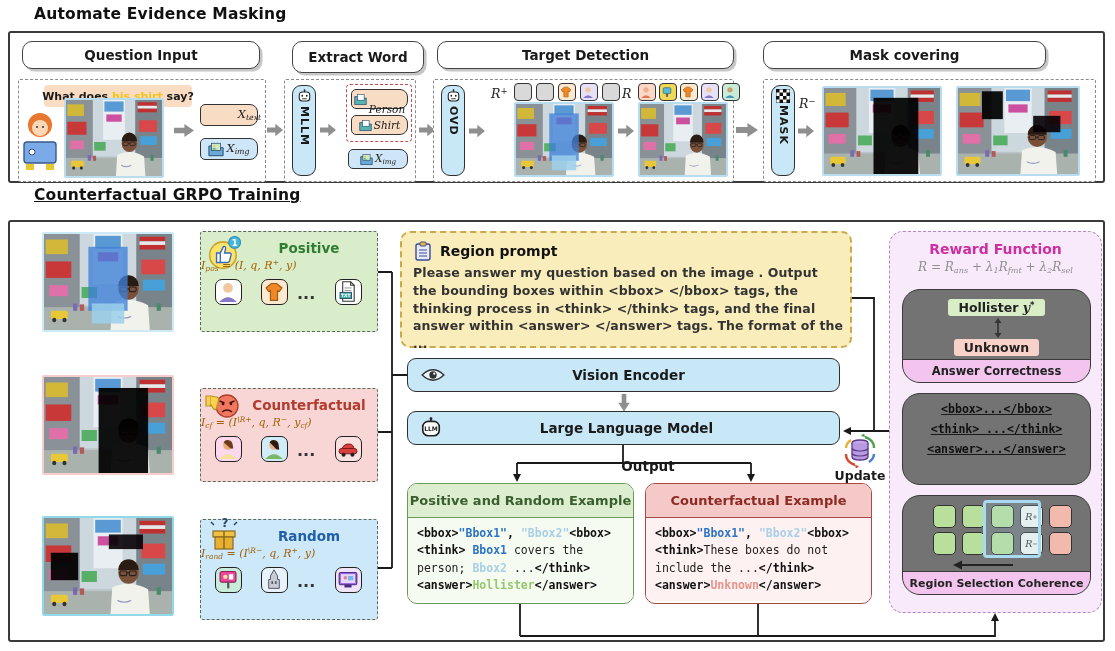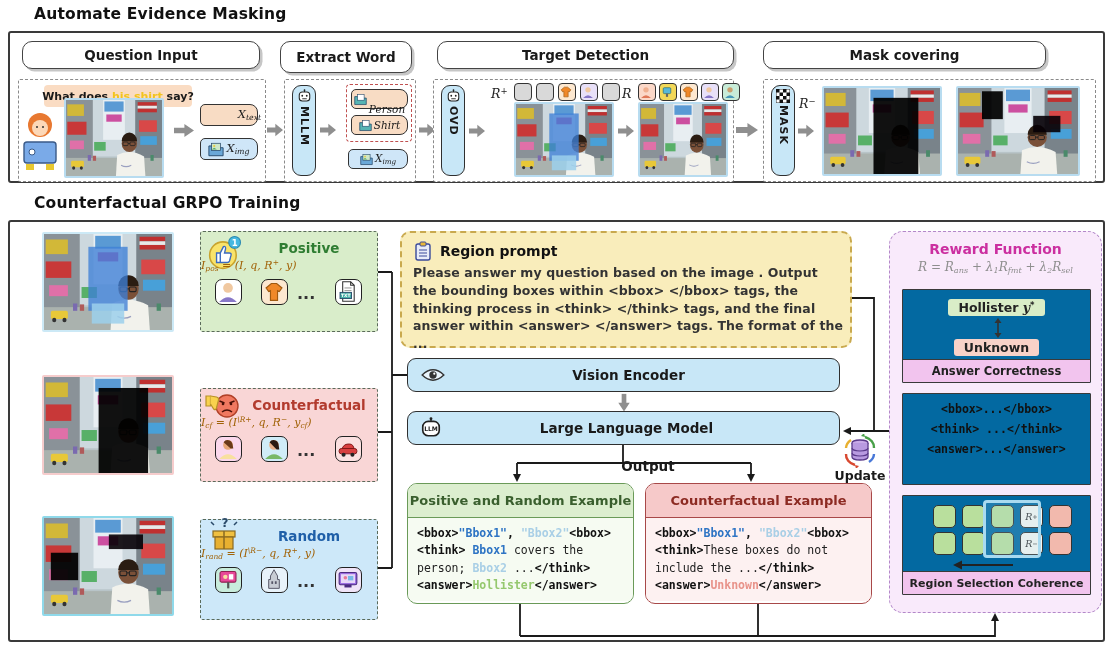--- a/index.html
+++ b/index.html
@@ -47,21 +47,21 @@
   .ex-box{border-radius:10px;overflow:hidden;}
   .ex-head{height:33px;display:flex;align-items:center;justify-content:center;font-size:13px;font-weight:bold;}
   .ex-body{padding:7px 9px;font-family:"DejaVu Sans Mono","Liberation Mono",monospace;font-size:11.5px;line-height:1.5;}
   .green-ex{border:1.8px solid #6a9a58;} .green-ex .ex-head{background:#dceecf;color:#3a5f2e;border-bottom:1.6px solid #6a9a58;}
   .green-ex .ex-body{background:#f6fbf2;}
   .red-ex{border:1.8px solid #a84848;} .red-ex .ex-head{background:#f6c9c9;color:#8c2a22;border-bottom:1.6px solid #a84848;}
   .red-ex .ex-body{background:#fdf1f1;}
   .reward-panel{background:#f9eafb;border:1.8px dashed #b388c9;border-radius:14px;}
   .reward-title{font-size:14px;font-weight:bold;color:#cb2fa0;text-align:center;}
   .reward-formula{font-size:12px;color:#8e8e8e;text-align:center;}
-  .rcard{background:#0369a1;border:1.4px solid #3a3a3a;border-radius:1px;overflow:hidden;}
+  .rcard{background:#737373;border:1.4px solid #3a3a3a;border-radius:18px;overflow:hidden;text-decoration:underline;}
   .rcard-foot{position:absolute;left:0;right:0;bottom:0;height:22px;background:#f2c4ee;border-top:1.4px solid #3a3a3a;
               display:flex;align-items:center;justify-content:center;font-size:11.5px;font-weight:bold;color:#222;}
   .chip-ans{display:inline-block;padding:1px 10px;border-radius:3px;font-size:12.5px;font-weight:bold;color:#222;}
   .fmt-line{text-align:center;font-family:"DejaVu Sans Mono","Liberation Mono",monospace;font-size:11.5px;font-weight:bold;color:#111;}
   .gcell{width:21px;height:21px;border:1.5px solid #333;border-radius:5px;display:flex;align-items:center;justify-content:center;
          font-size:9.5px;color:#333;}
   .g-green{background:#b9df9d;} .g-pink{background:#f2b9ad;} .g-white{background:#f4f4f0;}
   .overlay{position:absolute;left:0;top:0;width:1115px;height:651px;pointer-events:none;}
 </style>
 </head>
@@ -105,21 +105,21 @@
       </g>
     </defs>
   </svg>
 
   <div class="ab sec-title" style="left:34px;top:5px;">Automate Evidence Masking</div>
   <div class="ab outer-box" style="left:8px;top:31px;width:1097px;height:152px;"></div>
 
   <div class="ab stage-header" style="left:22px;top:41px;width:238px;height:28px;">
       <span>Question Input</span>
     </div>
-  <div class="ab stage-header" style="left:280px;top:41px;width:132px;height:32px;">
+  <div class="ab stage-header" style="left:292px;top:41px;width:132px;height:32px;">
       <span>Extract Word</span>
     </div>
   <div class="ab stage-header" style="left:437px;top:41px;width:297px;height:28px;">
       <span>Target Detection</span>
     </div>
   <div class="ab stage-header" style="left:763px;top:41px;width:283px;height:28px;">
       <span>Mask covering</span>
     </div>
 
   <div class="ab dashed-panel" style="left:18px;top:79px;width:248px;height:103px;"></div>
@@ -284,21 +284,21 @@
       </svg>
   </div>
   <div class="ab photo" style="left:956px;top:86px;width:124px;height:90px;">
     <svg viewBox="0 0 150 105" preserveAspectRatio="none">
         <use href="#cityscene"></use>
         <rect x="30" y="4" width="26" height="34" fill="#000" opacity="0.93"></rect>
         <rect x="94" y="34" width="34" height="20" fill="#050005" opacity="0.9"></rect>
       </svg>
   </div>
 
-  <div class="ab sec-title" style="left:34px;top:194px;">Counterfactual GRPO Training</div>
+  <div class="ab sec-title" style="left:34px;top:186px;text-decoration:underline;">Counterfactual GRPO Training</div>
   <div class="ab outer-box" style="left:8px;top:220px;width:1097px;height:422px;"></div>
 
   <div class="ab photo" style="left:42px;top:232px;width:132px;height:100px;border:2.5px solid #cce9f6;">
     <svg viewBox="0 0 150 105" preserveAspectRatio="none">
         <use href="#cityscene"></use>
         <rect x="52" y="14" width="46" height="70" fill="#3d7fd6" opacity="0.78"></rect>
         <rect x="56" y="76" width="38" height="22" fill="#9cd0ec" opacity="0.85"></rect>
       </svg>
   </div>
   <div class="ab photo" style="left:42px;top:375px;width:132px;height:100px;border:2.5px solid #f6cccc;">

